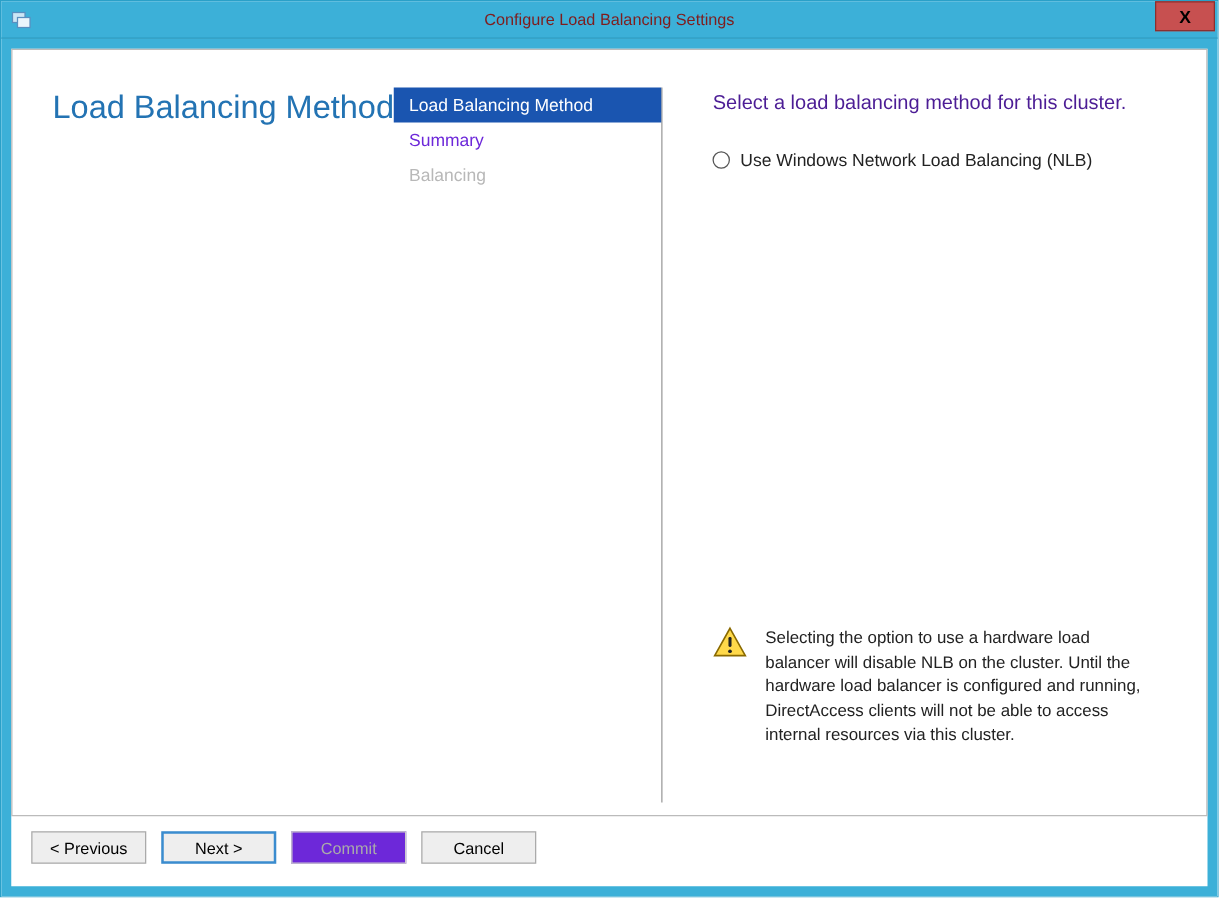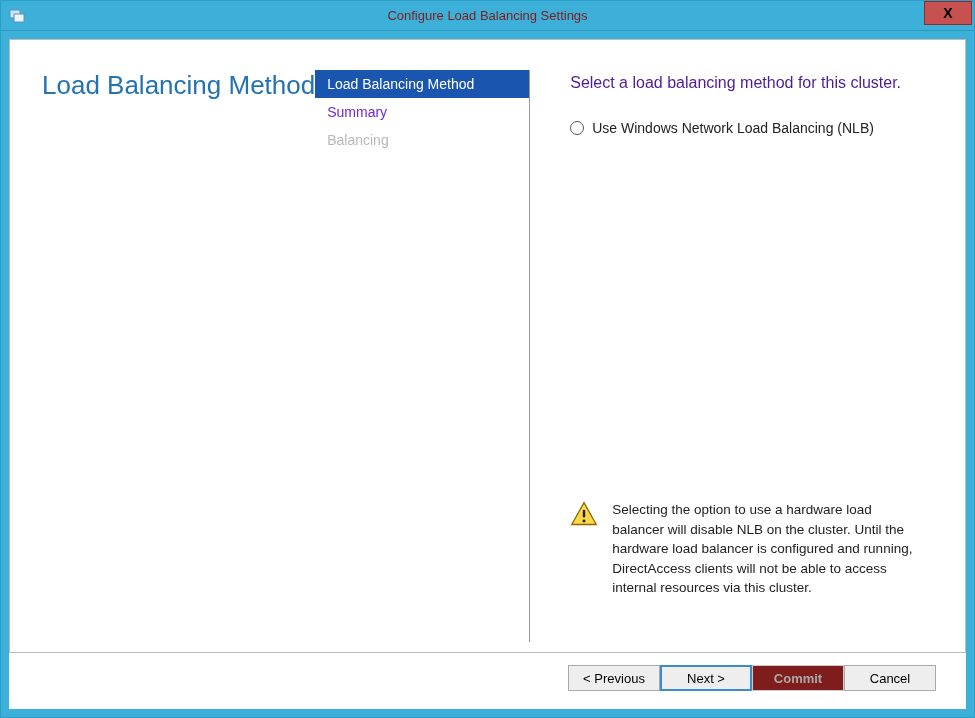--- a/index.html
+++ b/index.html
@@ -143,44 +143,43 @@
   }
   .warning-icon svg { display: block; }
   .warning-text {
     font-size: 13.5px;
     color: #222;
     line-height: 1.45;
   }
   .button-bar {
     padding: 12px 30px 18px 16px;
     display: flex;
-    justify-content: flex-end;
+    gap: 12px;
     border-top: none;
   }
   .wiz-button {
     width: 92px;
     height: 26px;
     font-size: 13px;
     background: #eee;
     border: 1px solid #aaa;
     display: inline-flex;
     align-items: center;
     justify-content: center;
     cursor: pointer;
   }
   .wiz-button.default {
     border: 2px solid #3a8ccf;
     background: #eee;
   }
   .wiz-button.disabled {
     color: #aaa;
     border: 1px solid #ccc;
-    background: #7f1d1d;
+    background: #6d28d9;
     cursor: default;
-    font-weight: bold;
   }
 </style>
 </head>
 <body>
 
 <div class="window">
   <div class="titlebar">
     <span class="titlebar-icon">
       <svg width="16" height="16" viewBox="0 0 16 16">
         <rect x="1" y="2" width="10" height="8" fill="#cce6f5" stroke="#5a8fbf"></rect>

